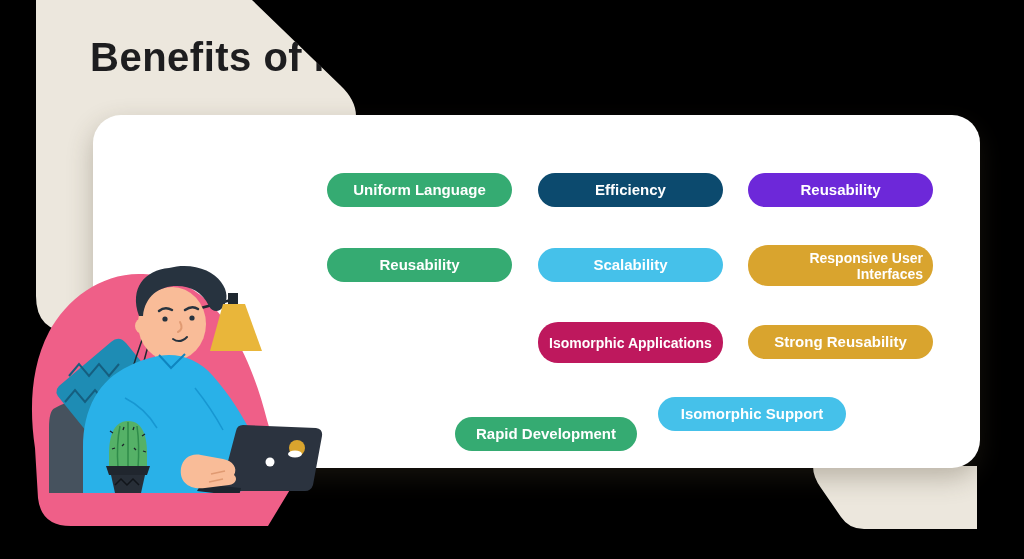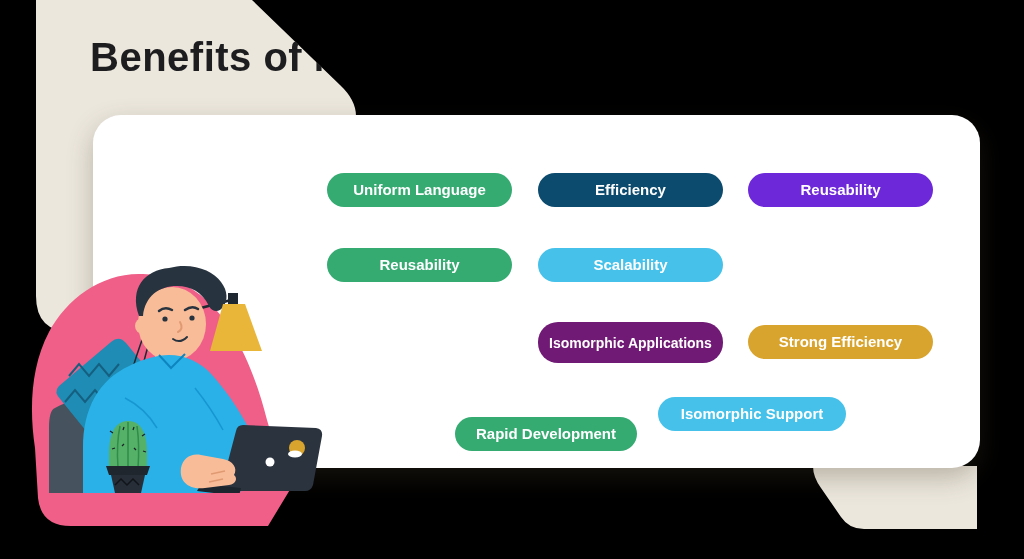--- a/index.html
+++ b/index.html
@@ -76,26 +76,29 @@
   <div class="pill gold  r1 c3" style="background: #6d28d9;">
       <span>Reusability</span>
     </div>
 
   <div class="pill green r2 c1" style="background: rgb(53, 171, 114);">
       <span>Reusability</span>
     </div>
   <div class="pill blue  r2 c2" style="background: rgb(69, 193, 234);">
       <span>Scalability</span>
     </div>
+  <div class="pill gold  gold-r2 c3 two-line" style="background: rgb(217, 164, 46);">
+      <span>Responsive User Interfaces</span>
+    </div>
 
-  <div class="pill blue  blue-r3 c2 two-line" style="background: #701a75;">
+  <div class="pill blue  blue-r3 c2 two-line" style="background: #be185d;">
       <span>Isomorphic Applications</span>
     </div>
   <div class="pill gold  r3 c3" style="background: rgb(217, 164, 46);">
-      <span>Strong Efficiency</span>
+      <span>Strong Reusability</span>
     </div>
 
   <div class="pill green r4 p10" style="background: rgb(53, 171, 114); margin-top: 20px;">
       <span>Rapid Development</span>
     </div>
   <div class="pill blue  r4 p11" style="background: rgb(69, 193, 234);">
       <span>Isomorphic Support</span>
     </div>
 
   <svg id="illustration" width="310" height="285" viewBox="0 0 310 285" aria-hidden="true">

